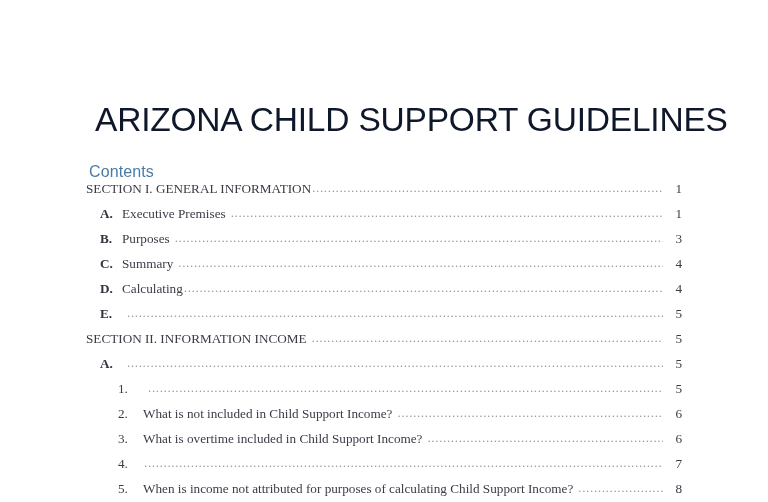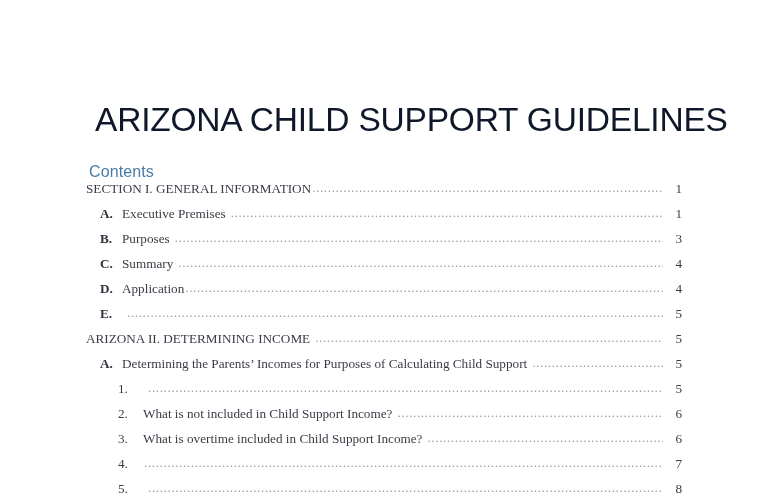--- a/index.html
+++ b/index.html
@@ -155,43 +155,42 @@
         <div class="toc-inner">
           <span class="marker">C.</span>
           <span class="entry-text ">Summary</span>
           <span class="leader gap-before-leader">....................................................................................................................................................................................................................................................................</span>
           <span class="pageno">4</span>
         </div>
       </div>
       <div class="toc-row lvl1">
         <div class="toc-inner">
           <span class="marker">D.</span>
-          <span class="entry-text">Application</span>
+          <span class="entry-text">Calculating</span>
           <span class="leader">....................................................................................................................................................................................................................................................................</span>
           <span class="pageno">4</span>
         </div>
       </div>
       <div class="toc-row lvl1">
         <div class="toc-inner">
           <span class="marker">E.</span>
           <span class="leader gap-before-leader">....................................................................................................................................................................................................................................................................</span>
           <span class="pageno">5</span>
         </div>
       </div>
       <div class="toc-row lvl0">
         <div class="toc-inner">
-          <span class="entry-text ">ARIZONA II. DETERMINING INCOME</span>
+          <span class="entry-text ">SECTION II. INFORMATION INCOME</span>
           <span class="leader gap-before-leader">....................................................................................................................................................................................................................................................................</span>
           <span class="pageno">5</span>
         </div>
       </div>
       <div class="toc-row lvl1">
         <div class="toc-inner">
           <span class="marker">A.</span>
-          <span class="entry-text ">Determining the Parents’ Incomes for Purposes of Calculating Child Support</span>
           <span class="leader gap-before-leader">....................................................................................................................................................................................................................................................................</span>
           <span class="pageno">5</span>
         </div>
       </div>
       <div class="toc-row lvl2">
         <div class="toc-inner">
           <span class="marker">1.</span>
           <span class="leader gap-before-leader">....................................................................................................................................................................................................................................................................</span>
           <span class="pageno">5</span>
         </div>
@@ -215,19 +214,20 @@
       <div class="toc-row lvl2">
         <div class="toc-inner">
           <span class="marker">4.</span>
           <span class="leader">....................................................................................................................................................................................................................................................................</span>
           <span class="pageno">7</span>
         </div>
       </div>
       <div class="toc-row lvl2">
         <div class="toc-inner">
           <span class="marker">5.</span>
+          <span class="entry-text ">When is income not attributed for purposes of calculating Child Support Income?</span>
           <span class="leader gap-before-leader">....................................................................................................................................................................................................................................................................</span>
           <span class="pageno">8</span>
         </div>
       </div>
     </nav>
 
 </div>
 
 </body></html>

